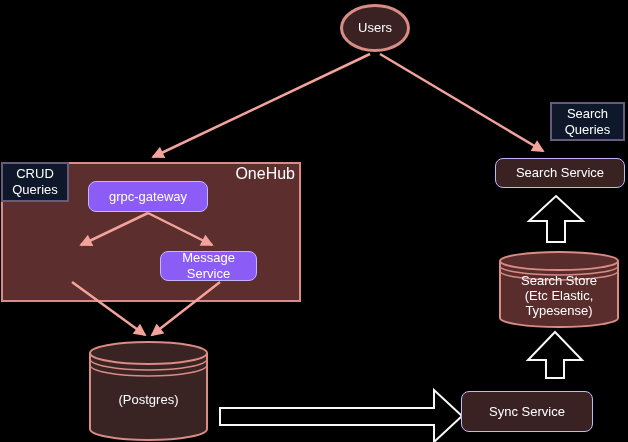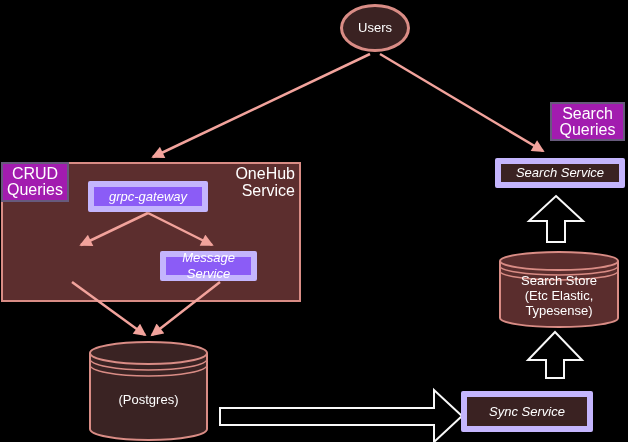--- a/index.html
+++ b/index.html
@@ -8,30 +8,30 @@
     background:#000;
     font-family:"Liberation Sans", sans-serif;
     color:#ffffff;
   }
   .abs { position:absolute; box-sizing:border-box; }
   #edges { left:0; top:0; z-index:2; }
   .node {
     display:flex; flex-direction:column; align-items:center; justify-content:center;
     text-align:center; font-size:13px; line-height:16px; z-index:3;
   }
-  .rounded { border:6px solid #c4b5fd; border-radius:2px;font-style:italic; }
+  .rounded { border:1px solid #c4b5fd; border-radius:8px; }
   .fill-inner  { background:#8b5cf6; }
   .fill-dark   { background:#3A2222; }
   .container {
     background:#5C2E2E; border:2px solid #D98C85; z-index:1;
   }
   .badge {
-    background:#a21caf; border:2px solid #675A7C; z-index:3;
+    background:#0f172a; border:2px solid #675A7C; z-index:3;
     display:flex; flex-direction:column; align-items:center; justify-content:center;
-    text-align:center; font-size:16px; line-height:16px;
+    text-align:center; font-size:13px; line-height:16px;
   }
   .ellipse {
     border:3px solid #D98C85; border-radius:50%; background:#3A2222;
   }
   .cyl-label {
     z-index:3; text-align:center; font-size:13px; line-height:15px;
   }
   .container-title {
     z-index:3; text-align:right; font-size:16px; line-height:17px;
   }
@@ -81,21 +81,20 @@
     <span>Users</span>
   </div>
 
   <div class="abs badge" style="left:1px; top:162px; width:68px; height:40px;">
     <span class="line">CRUD</span>
     <span class="line">Queries</span>
   </div>
 
   <div class="abs container-title" style="left:205px; top:165px; width:90px;">
     <span class="line">OneHub</span>
-    <span class="line">Service</span>
   </div>
 
   <div class="abs node rounded fill-inner" style="left:88px; top:181px; width:120px; height:31px;">
     <span>grpc-gateway</span>
   </div>
 
 
   <div class="abs node rounded fill-inner" style="left:160px; top:251px; width:97px; height:30px;">
     <span>Message Service</span>
   </div>

